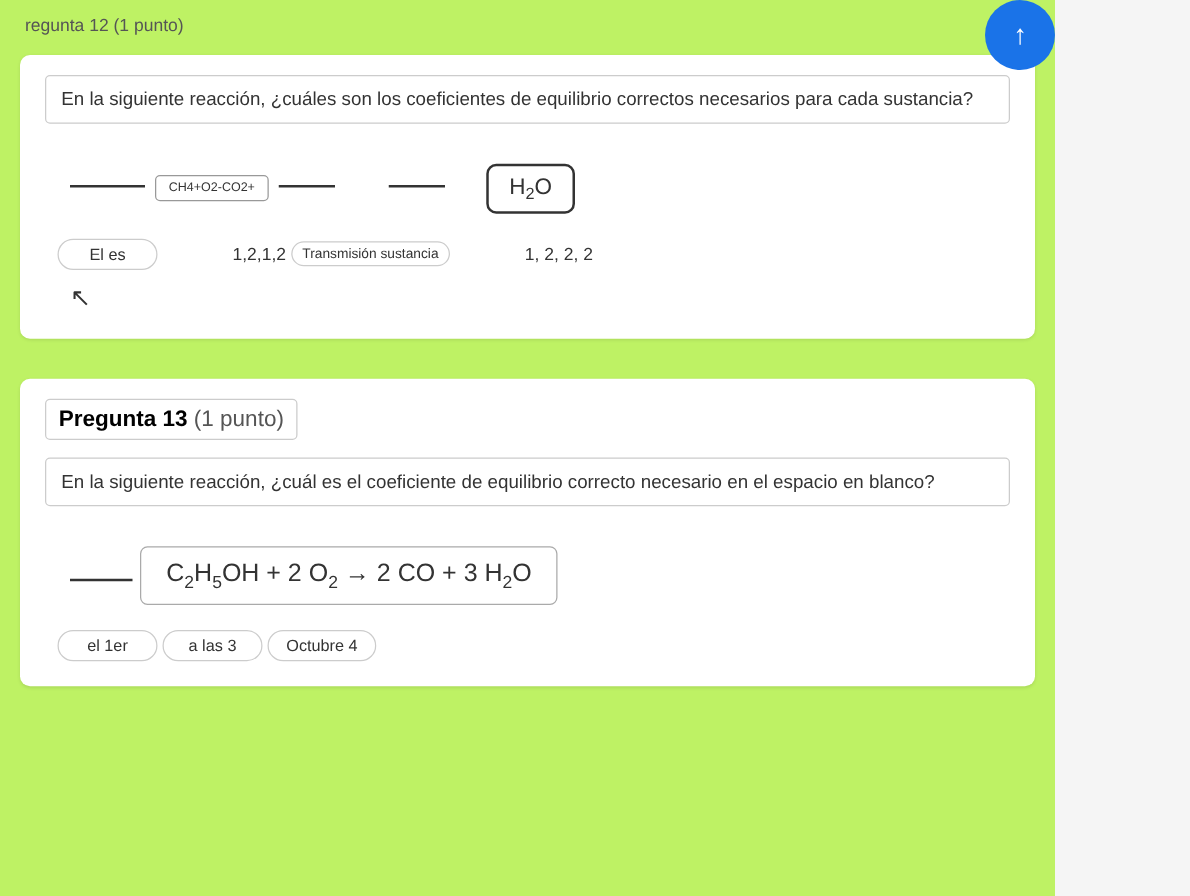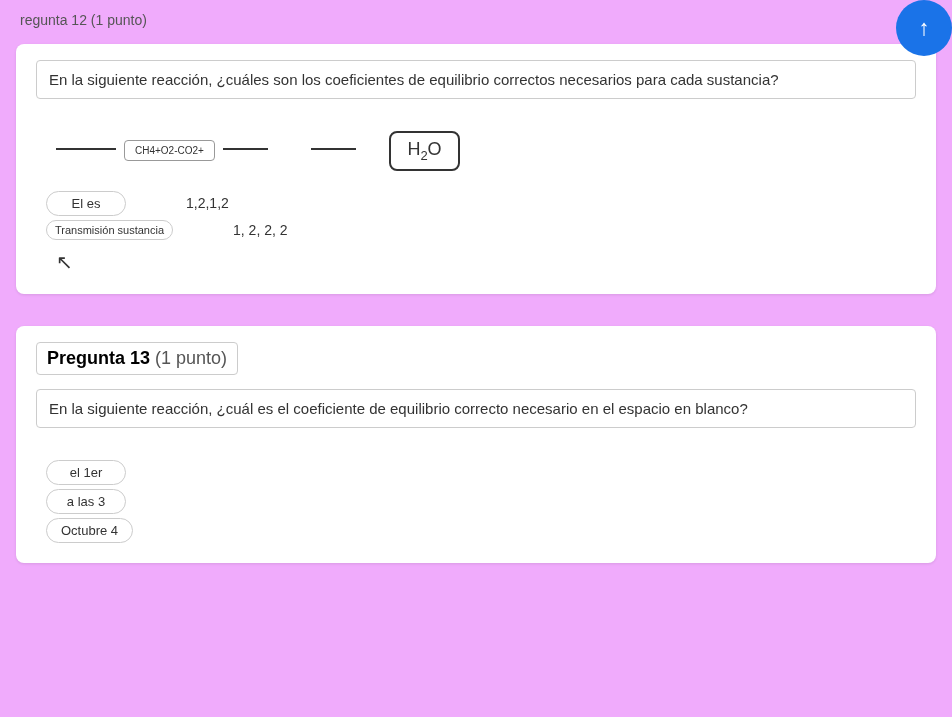--- a/index.html
+++ b/index.html
@@ -11,23 +11,23 @@
     body {
       font-family: Arial, sans-serif;
       background-color: #f5f5f5;
       width: 952px;
       min-height: 717px;
       overflow-x: hidden;
       position: relative;
     }
 
     .page-container {
-      width: 952px;
+      width: 844px;
       min-height: 717px;
-      background: #f0abfc;
+      background: #bef264;
       padding: 10px 0;
       position: relative;
     }
 
     
     .top-partial {
       font-size: 14px;
       color: #555;
       padding: 2px 20px 8px 20px;
     }
@@ -112,21 +112,21 @@
       background: white;
     }
 
     .h2o-box sub {
       font-size: 13px;
     }
 
     
     .answer-options {
       display: flex;
-      flex-direction: column;
+      flex-direction: row;
       gap: 4px;
       margin-left: 10px;
     }
 
     .answer-row {
       display: flex;
       align-items: center;
       gap: 16px;
     }
 
@@ -291,20 +291,28 @@
       <span class="pregunta-bold">Pregunta 13</span>
       <span class="pregunta-points">(1 punto)</span>
     </div>
 
     
     <div class="question-header">
       <span>En la siguiente reacción, ¿cuál es el coeficiente de equilibrio correcto necesario en el espacio en blanco?</span>
     </div>
 
     
+    <div class="big-equation-area">
+      <span class="big-blank"></span>
+      <div class="big-eq-box">
+        <span>
+          C<sub>2</sub>H<sub>5</sub>OH + 2 O<sub>2</sub> → 2 CO + 3 H<sub>2</sub>O
+        </span>
+      </div>
+    </div>
 
     
     <div class="answer-options">
 
       <div class="answer-row">
         <button class="answer-label-btn">
           <span>el 1er</span>
         </button>
       </div>
 

